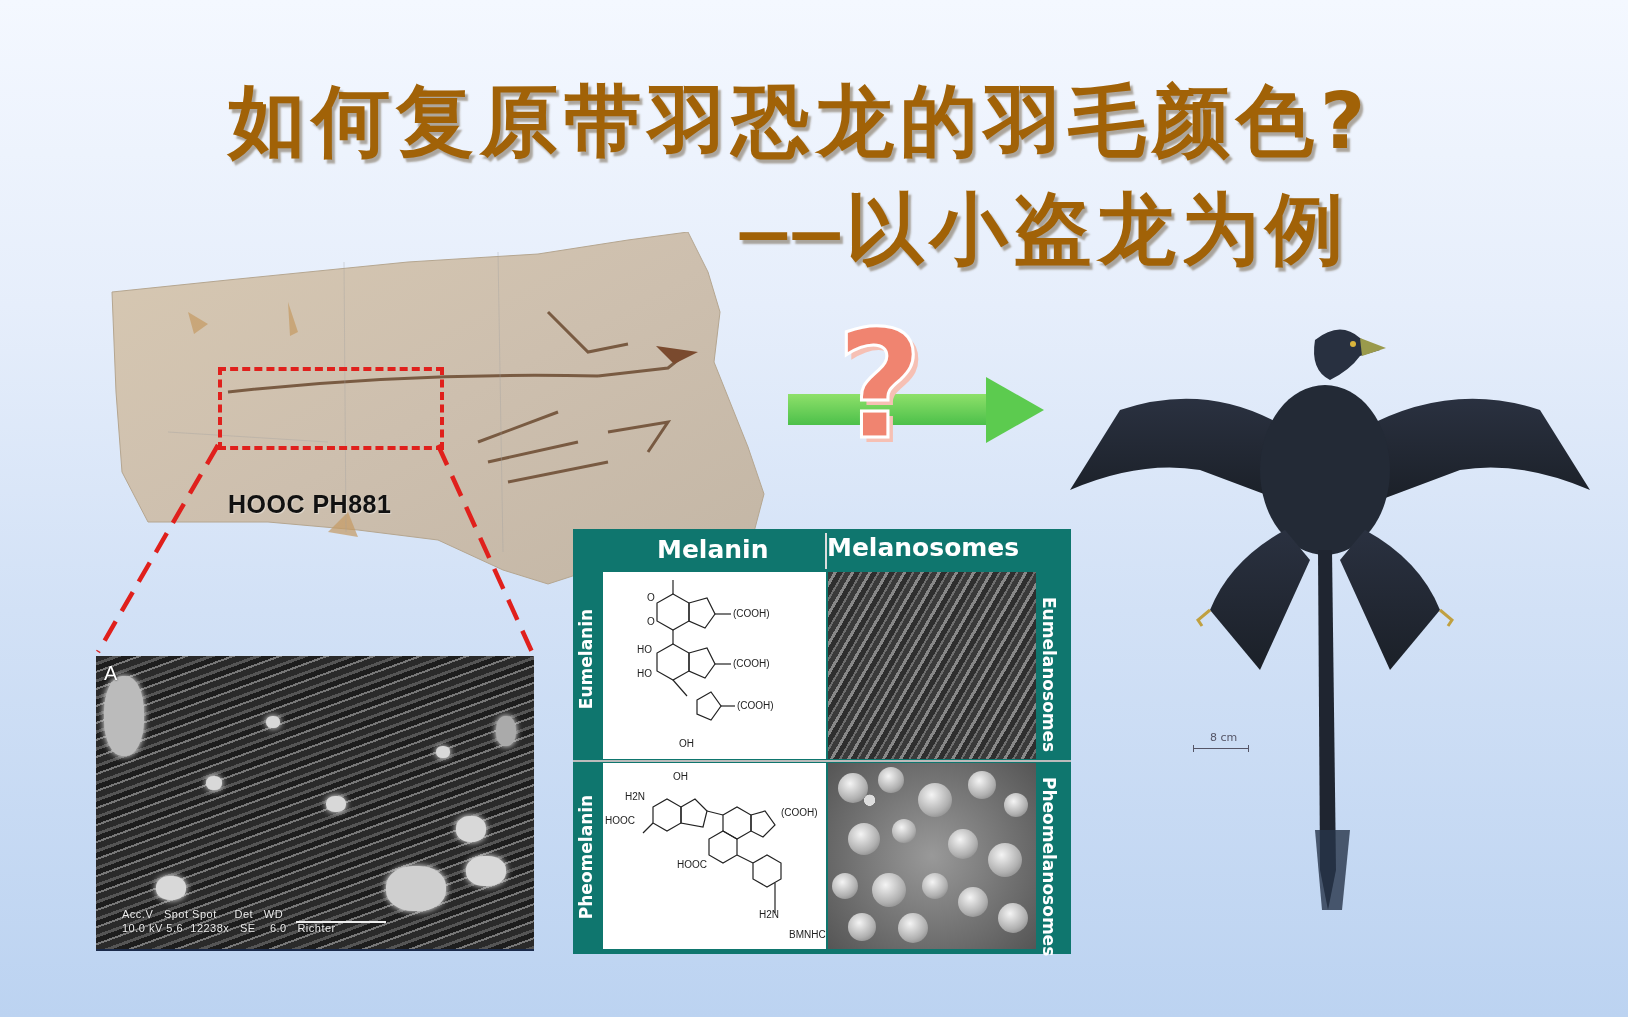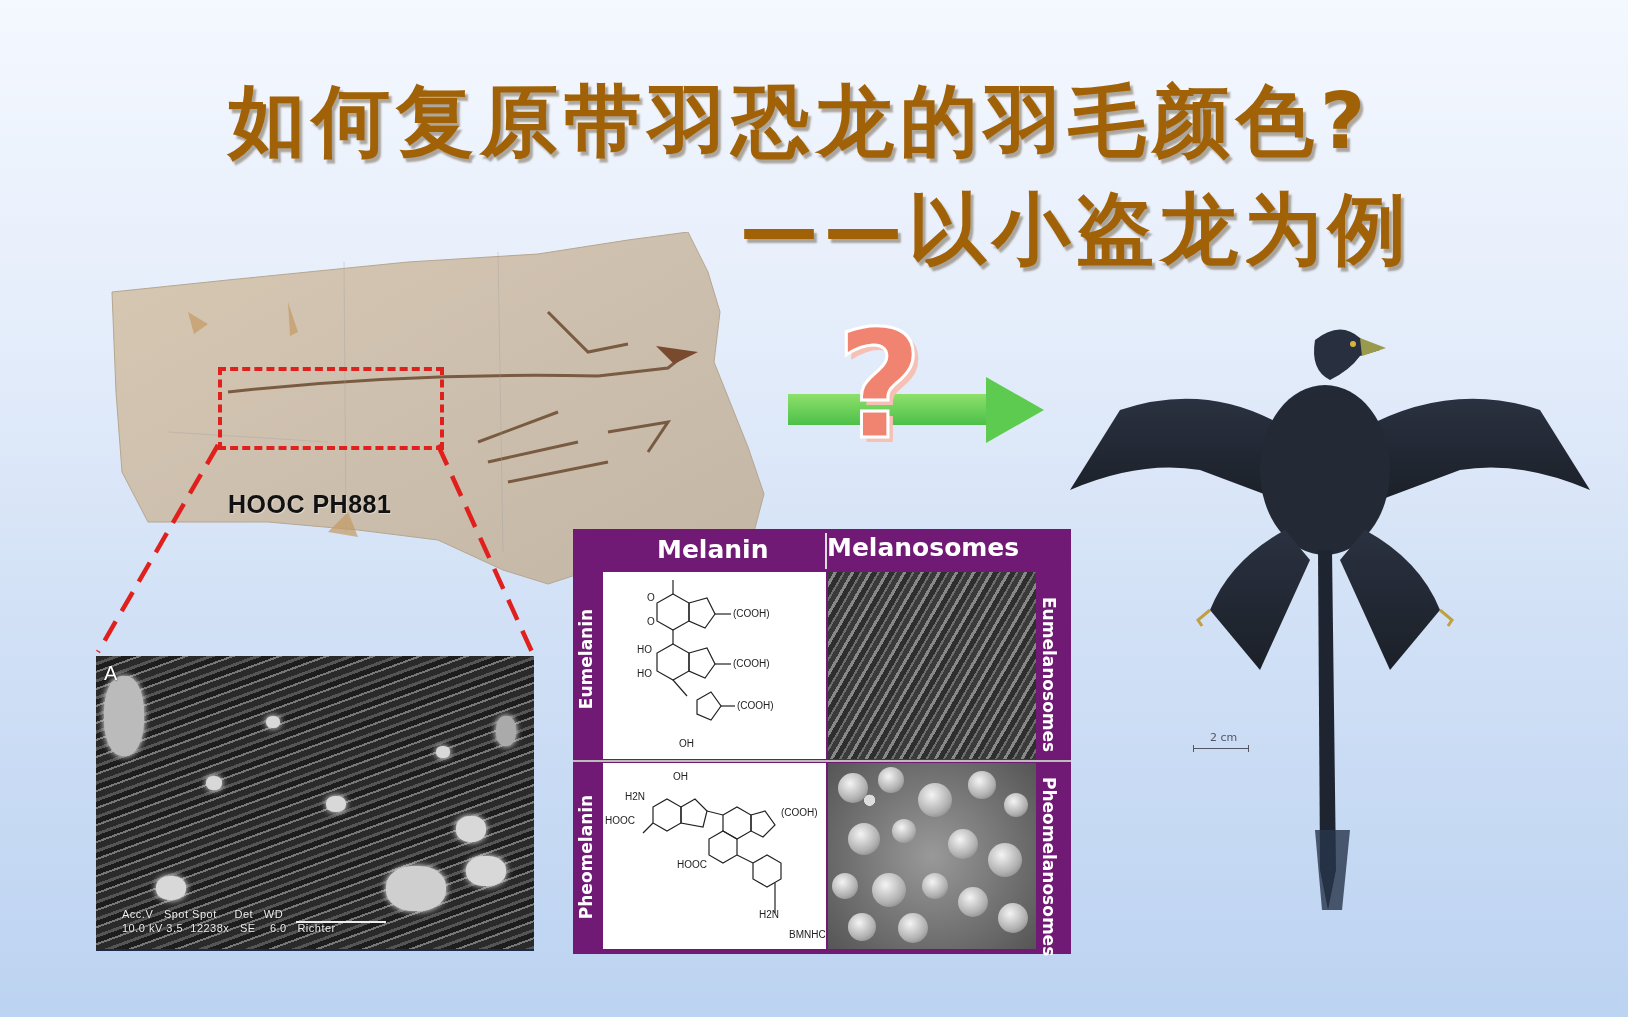--- a/index.html
+++ b/index.html
@@ -11,21 +11,21 @@
   .abs { position:absolute; }
 
   
   .title-line {
     position:absolute; color:#a16207; font-weight:bold;
     font-family: "DejaVu Sans", sans-serif;
     text-shadow: 3px 4px 2px rgba(90,70,40,0.45);
     letter-spacing: 6px; white-space:nowrap;
   }
   #title1 { left:228px; top:70px; font-size:78px; }
-  #title2 { left:740px; top:178px; font-size:78px; }
+  #title2 { left:740px; top:178px; font-size:78px;font-family:Liberation Mono, monospace; }
 
   
   #fossil { left:108px; top:232px; width:680px; height:378px; }
   #fossil-label {
     position:absolute; left:228px; top:490px; font-family:"Liberation Sans", sans-serif;
     font-weight:bold; font-size:25px; color:#111; letter-spacing:0.5px;
     text-shadow: 1px 1px 1px rgba(255,255,255,0.4);
   }
 
   
@@ -43,21 +43,21 @@
       #333;
     overflow:hidden; border-bottom:2px solid #1a2a4a;
   }
   .blob { position:absolute; border-radius:45%; background:#d8d8d8; box-shadow:0 0 6px #fff; }
   #sem-letter { position:absolute; left:8px; top:6px; color:#fff; font-family:"Liberation Sans",sans-serif; font-size:20px; text-shadow:0 0 2px #000; }
   .sem-meta { position:absolute; left:26px; color:#eee; font-family:"Liberation Sans",sans-serif; font-size:11px; letter-spacing:0.5px; white-space:pre; text-shadow:0 0 2px #000;}
   #sem-scale { position:absolute; left:200px; top:265px; width:90px; height:2px; background:#eee; }
 
   
   #melanin-fig {
-    left:573px; top:529px; width:498px; height:425px; background:#701a75;
+    left:573px; top:529px; width:498px; height:425px; background:#0f766e;
   }
   .fig-head { position:absolute; color:#fff; font-weight:bold; font-family:"DejaVu Sans",sans-serif; font-size:25px; }
   .fig-side { position:absolute; color:#fff; font-weight:bold; font-family:"DejaVu Sans",sans-serif; font-size:17px; white-space:nowrap; }
   .chem-cell { position:absolute; background:#fff; }
   .sem-cell { position:absolute; overflow:hidden; }
   #eu-sem { background: repeating-linear-gradient(120deg, #3a3a3a 0 5px, #888 5px 8px, #2e2e2e 8px 13px, #6e6e6e 13px 15px); }
   #pheo-sem { background: radial-gradient(circle 9px at 20% 20%, #ddd 60%, transparent 65%),
     radial-gradient(circle at 50% 50%, #999, #555); }
   .sphere { position:absolute; border-radius:50%; background:radial-gradient(circle at 40% 35%, #f4f4f4, #b0b0b0 60%, #707070); }
   .chem-txt { position:absolute; font-family:"Liberation Sans",sans-serif; font-size:10px; color:#222; }
@@ -126,21 +126,21 @@
   <div class="blob" style="left:170px;top:60px;width:14px;height:12px"></div>
   <div class="blob" style="left:230px;top:140px;width:20px;height:16px"></div>
   <div class="blob" style="left:360px;top:160px;width:30px;height:26px"></div>
   <div class="blob" style="left:370px;top:200px;width:40px;height:30px"></div>
   <div class="blob" style="left:290px;top:210px;width:60px;height:45px;background:#cfcfcf"></div>
   <div class="blob" style="left:60px;top:220px;width:30px;height:24px"></div>
   <div class="blob" style="left:340px;top:90px;width:14px;height:12px"></div>
   <div class="blob" style="left:400px;top:60px;width:20px;height:30px;background:#aaa"></div>
   <div id="sem-letter">A</div>
   <div class="sem-meta" style="top:252px">Acc.V   Spot Spot     Det   WD</div>
-  <div class="sem-meta" style="top:266px">10.0 kV 3.5  12238x   SE    6.0   Richter</div>
+  <div class="sem-meta" style="top:266px">10.0 kV 5.6  12238x   SE    6.0   Richter</div>
   <div id="sem-scale"></div>
 </div>
 
 <div id="melanin-fig" class="abs">
   <div class="fig-head" style="left:84px;top:6px">Melanin</div>
   <div class="fig-head" style="left:254px;top:4px">Melanosomes</div>
   <div class="abs" style="left:252px;top:4px;width:2px;height:36px;background:#ddd"></div>
 
   <div class="chem-cell" style="left:30px;top:43px;width:223px;height:187px">
     <svg width="223" height="187" viewBox="0 0 223 187">
@@ -235,14 +235,14 @@
   <ellipse cx="265" cy="160" rx="65" ry="85" fill="#232a36"></ellipse>
   <path d="M255,30 Q280,10 300,28 L320,40 L300,46 Q290,60 270,70 Q250,60 255,30 Z" fill="#283040"></path>
   <path d="M300,28 L326,38 L302,46 Z" fill="#9a9a4c"></path>
   <circle cx="293" cy="34" r="3" fill="#d9b43c"></circle>
   <path d="M225,220 Q170,250 150,300 L200,360 L250,250 Z" fill="url(#feather)"></path>
   <path d="M305,220 Q360,250 380,300 L330,360 L280,250 Z" fill="url(#feather)"></path>
   <path d="M258,240 L272,240 L276,560 L268,600 L260,560 Z" fill="#1f2530"></path>
   <path d="M255,520 L290,520 L282,600 L262,600 Z" fill="#27344a" opacity="0.8"></path>
   <path d="M150,300 l-12,10 l4,6 M380,300 l12,10 l-4,6" stroke="#c0a040" stroke-width="3" fill="none"></path>
 </svg>
-<div id="scale-bar-label" class="abs">2 cm</div>
+<div id="scale-bar-label" class="abs">8 cm</div>
 <div id="scale-bar" class="abs"></div>
 
 </body></html>

